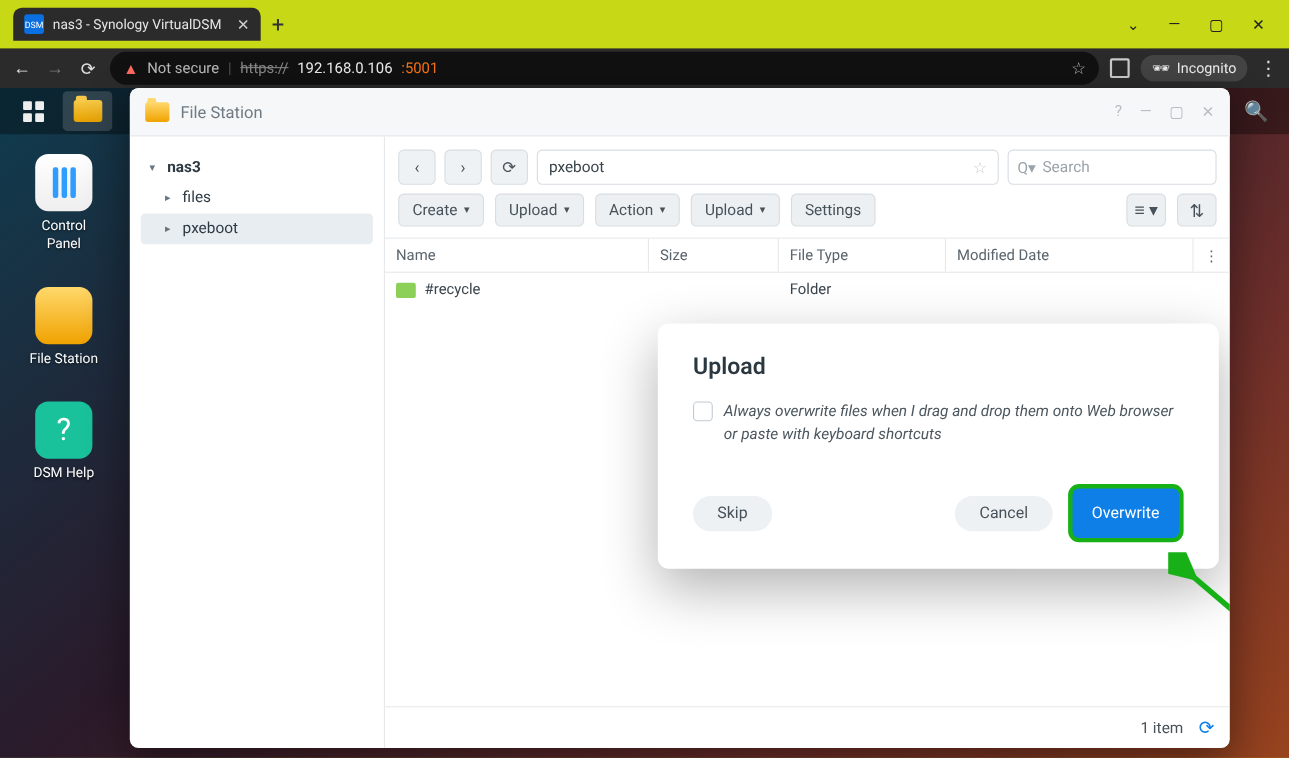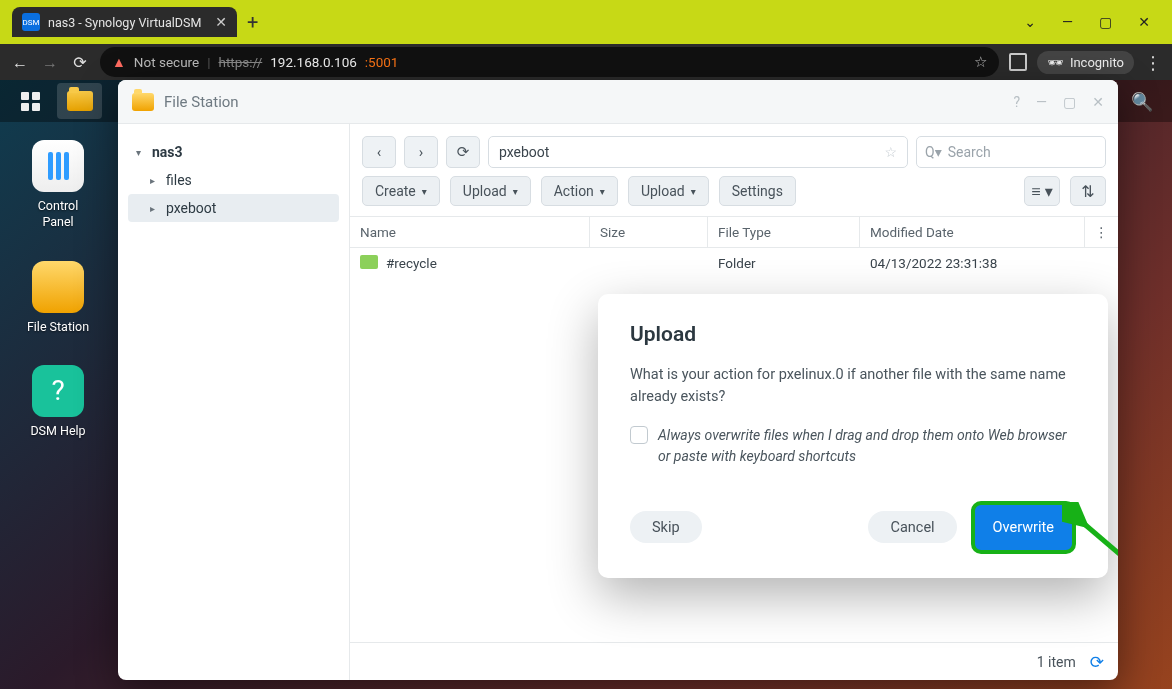--- a/index.html
+++ b/index.html
@@ -75,21 +75,21 @@
   .spacer{flex:1;}
   .view-btn { height:30px; width:36px; border:1px solid #d7dde2; background:#ecf0f3; border-radius:5px; display:flex; align-items:center; justify-content:center; color:#48525a; cursor:pointer;}
   
   .fs-cols { display:flex; border-top:1px solid #e6e9eb; border-bottom:1px solid #e6e9eb; font-size:13.5px; color:#5a646c; height:32px; align-items:center;}
   .col { padding:0 10px; border-right:1px solid #e6e9eb; height:100%; display:flex; align-items:center;}
   .col.name{flex:0 0 240px;} .col.size{flex:0 0 118px;text-align:right;} .col.type{flex:0 0 152px;} .col.mod{flex:1;}
   .col.more{flex:0 0 28px;border:none;justify-content:center;}
   .fs-rows { flex:1; overflow:auto;}
   .row { display:flex; font-size:13.5px; color:#3a444c; height:30px; align-items:center;}
   .row .cell{padding:0 10px;}
-  .cell.name{flex:0 0 240px;display:flex;align-items:flex-start;gap:8px;} .cell.size{flex:0 0 118px;} .cell.type{flex:0 0 152px;} .cell.mod{flex:1;}
+  .cell.name{flex:0 0 240px;display:flex;align-items:flex-end;gap:8px;} .cell.size{flex:0 0 118px;} .cell.type{flex:0 0 152px;} .cell.mod{flex:1;}
   .rficon{width:18px;height:14px;background:#8cd05a;border-radius:2px;position:relative;}
   .fs-status { height:38px; border-top:1px solid #e6e9eb; display:flex; align-items:center; justify-content:flex-end; padding:0 14px; gap:14px; color:#48525a; font-size:14px;}
   .fs-status .reload{color:#0f7fe8;font-size:17px;}
 
   
   .modal { position:absolute; left:248px; top:170px; width:510px; background:#fff; border-radius:10px; box-shadow:0 18px 50px rgba(0,0,0,.30); padding:28px 32px 24px; }
   .modal h2 { font-size:21px; color:#2c3840; font-weight:600; margin-bottom:18px;}
   .modal .msg { font-size:14.5px; color:#4a555d; line-height:1.55; margin-bottom:16px;}
   .modal .chk-row { display:flex; gap:10px; font-size:14px; color:#4a555d; line-height:1.5;font-style:italic;}
   .modal .chk { width:18px; height:18px; border:1px solid #c2cad0; border-radius:4px; flex-shrink:0; margin-top:1px;}
@@ -255,31 +255,29 @@
           <div class="col more">⋮</div>
         </div>
         <div class="fs-rows">
           <div class="row">
             <div class="cell name">
                 <span class="rficon"></span>
                 <span>#recycle</span>
               </div>
             <div class="cell size"></div>
             <div class="cell type">Folder</div>
-            <div class="cell mod">04/13/2022 23:31:38</div>
           </div>
         </div>
         <div class="fs-status">
           <span>1 item</span>
           <span class="reload">⟳</span>
         </div>
 
         <div class="modal">
           <h2>Upload</h2>
-          <p class="msg">What is your action for pxelinux.0 if another file with the same name already exists?</p>
           <div class="chk-row">
             <div class="chk"></div>
             <div>Always overwrite files when I drag and drop them onto Web browser or paste with keyboard shortcuts</div>
           </div>
           <div class="btns">
             <button class="mbtn skip">Skip</button>
             <button class="mbtn cancel">Cancel</button>
             <button class="mbtn over">Overwrite</button>
           </div>
         </div>

